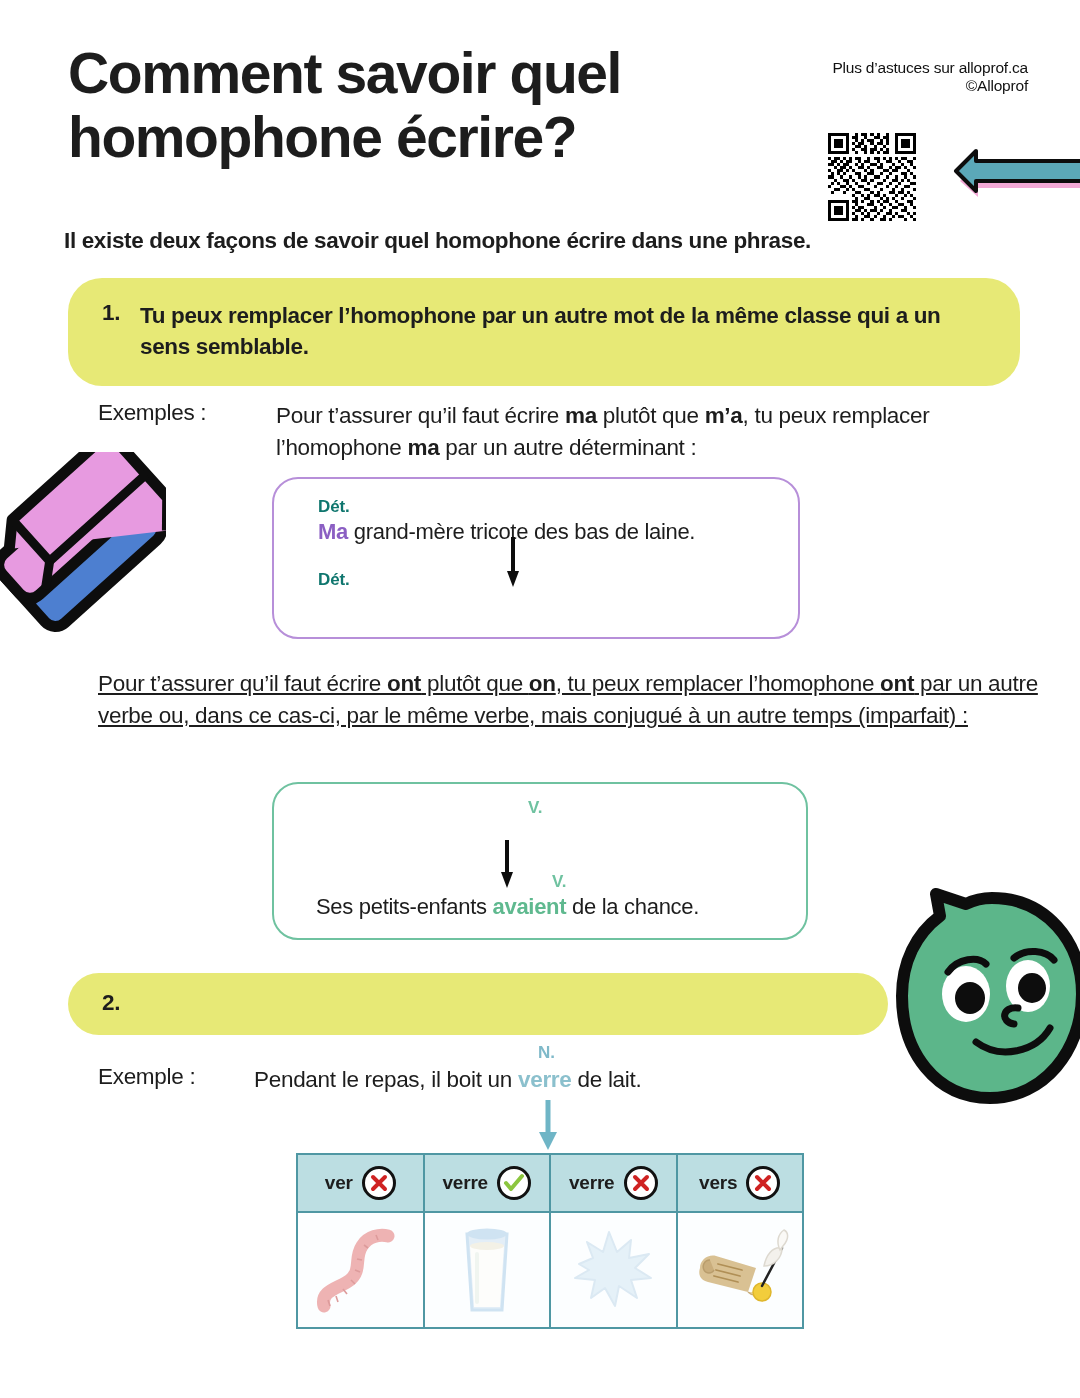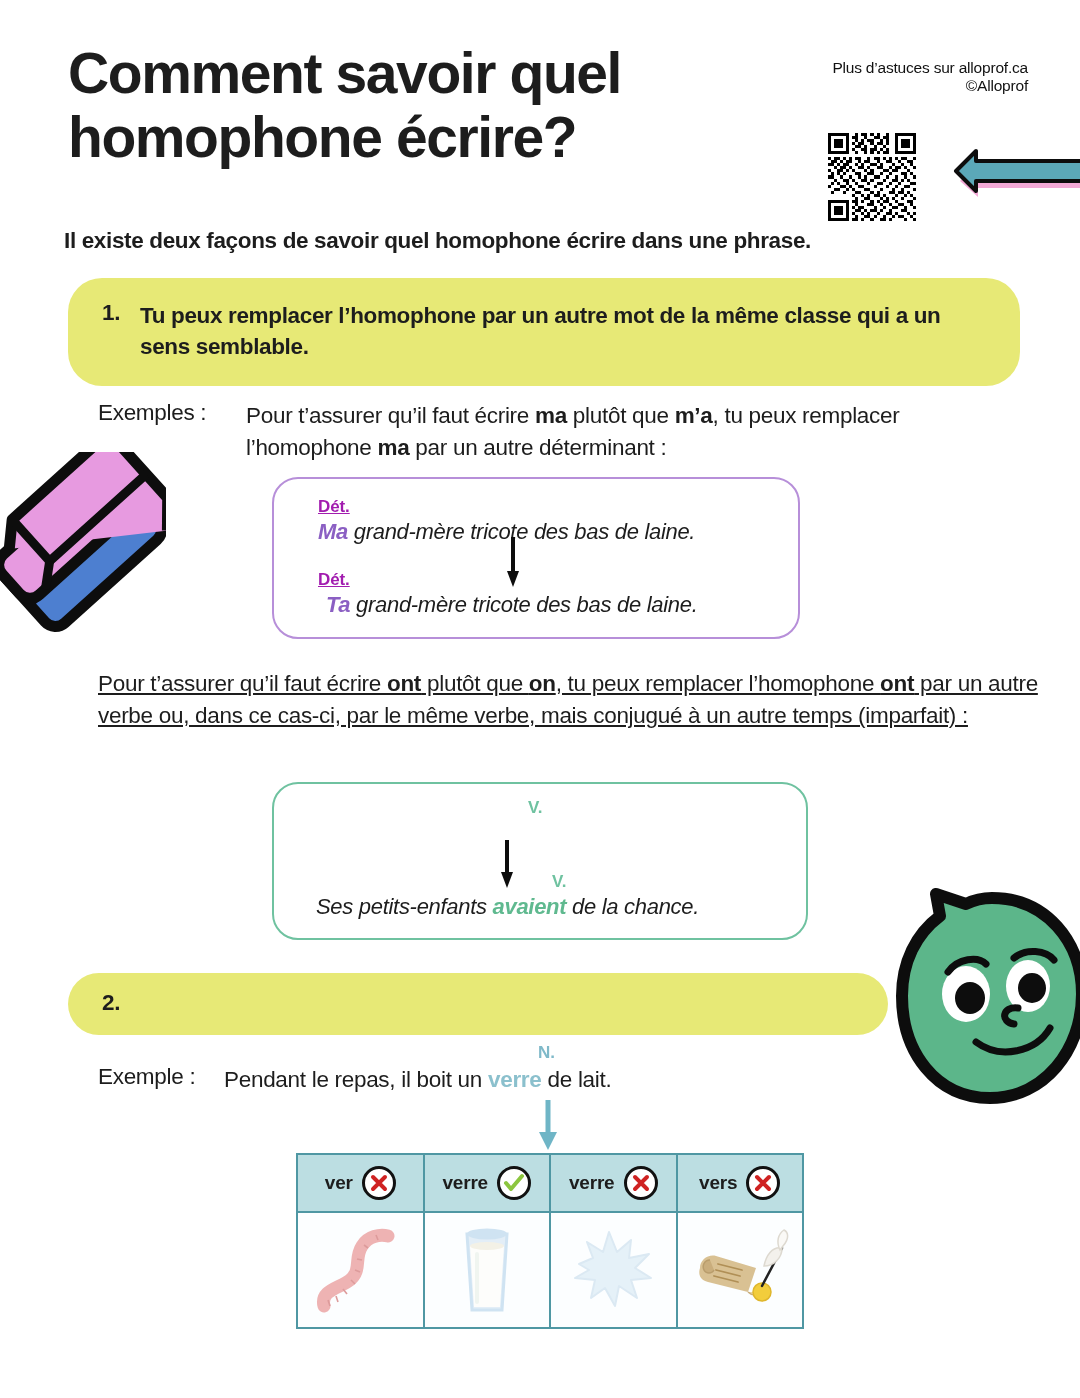--- a/index.html
+++ b/index.html
@@ -105,20 +105,21 @@
     font-weight: bold;
     line-height: 1.38;
     letter-spacing: -0.35px;
   }
 
   
   .ex-block {
     position: absolute;
     display: flex;
     align-items: flex-start;
+    gap: 30px;
   }
   .ex-label {
     font-size: 22.5px;
     flex: none;
     letter-spacing: -0.3px;
   }
   .ex-body {
     font-size: 22.5px;
     line-height: 1.42;
     letter-spacing: -0.3px;
@@ -151,29 +152,28 @@
     background: #fff;
   }
   .card.purple { left: 272px; top: 477px; width: 528px; height: 162px; border: 2.5px solid #b78fd9; }
   .card.green  { left: 272px; top: 782px; width: 536px; height: 158px; border: 2.5px solid #6fc2a0; }
 
   .card-line {
     position: absolute;
     font-size: 22px;
     white-space: nowrap;
     letter-spacing: -0.3px;
-    font-style: italic;
   }
   .tag {
     position: absolute;
     font-size: 17px;
     font-weight: bold;
     letter-spacing: -0.1px;
   }
-  .tag.purple { color: #a21caf; text-decoration: underline; }
+  .tag.purple { color: #0f766e; }
   .tag.green  { color: #6fc2a0; }
   .tag.blue   { color: #7fb9c9; }
 
   .hl-purple { color: #8b5fc3; font-weight: bold; }
   .hl-green  { color: #5fb98f; font-weight: bold; }
   .hl-blue   { color: #8bc0cd; font-weight: bold; }
 
   .down-arrow {
     position: absolute;
     width: 14px;
@@ -514,21 +514,20 @@
 <div class="card purple">
   <span class="tag purple" id="p-tag1">Dét.</span>
   <span class="card-line" id="p-line1"><span class="hl-purple">Ma</span><span> grand-mère tricote des bas de laine.</span></span>
 
   <svg class="down-arrow" id="p-arrow" viewBox="0 0 14 52">
     <path d="M7 0 L7 38" stroke="#0d0d0d" stroke-width="4"></path>
     <path d="M7 50 L1 34 L13 34 Z" fill="#0d0d0d"></path>
   </svg>
 
   <span class="tag purple" id="p-tag2">Dét.</span>
-  <span class="card-line" id="p-line2"><span class="hl-purple">Ta</span><span> grand-mère tricote des bas de laine.</span></span>
 </div>
 
 <p id="para2"><span>Pour t’assurer qu’il faut écrire </span><b>ont</b><span> plutôt que </span><b>on</b><span>, tu peux remplacer l’homophone </span><b>ont</b><span> par un autre verbe ou, dans ce cas-ci, par le même verbe, mais conjugué à un autre temps (imparfait) :</span></p>
 
 <div class="card green">
   <span class="tag green" id="g-tag1">V.</span>
 
   <svg class="down-arrow" id="g-arrow" viewBox="0 0 14 50">
     <path d="M7 0 L7 36" stroke="#0d0d0d" stroke-width="4"></path>
     <path d="M7 48 L1 32 L13 32 Z" fill="#0d0d0d"></path>

